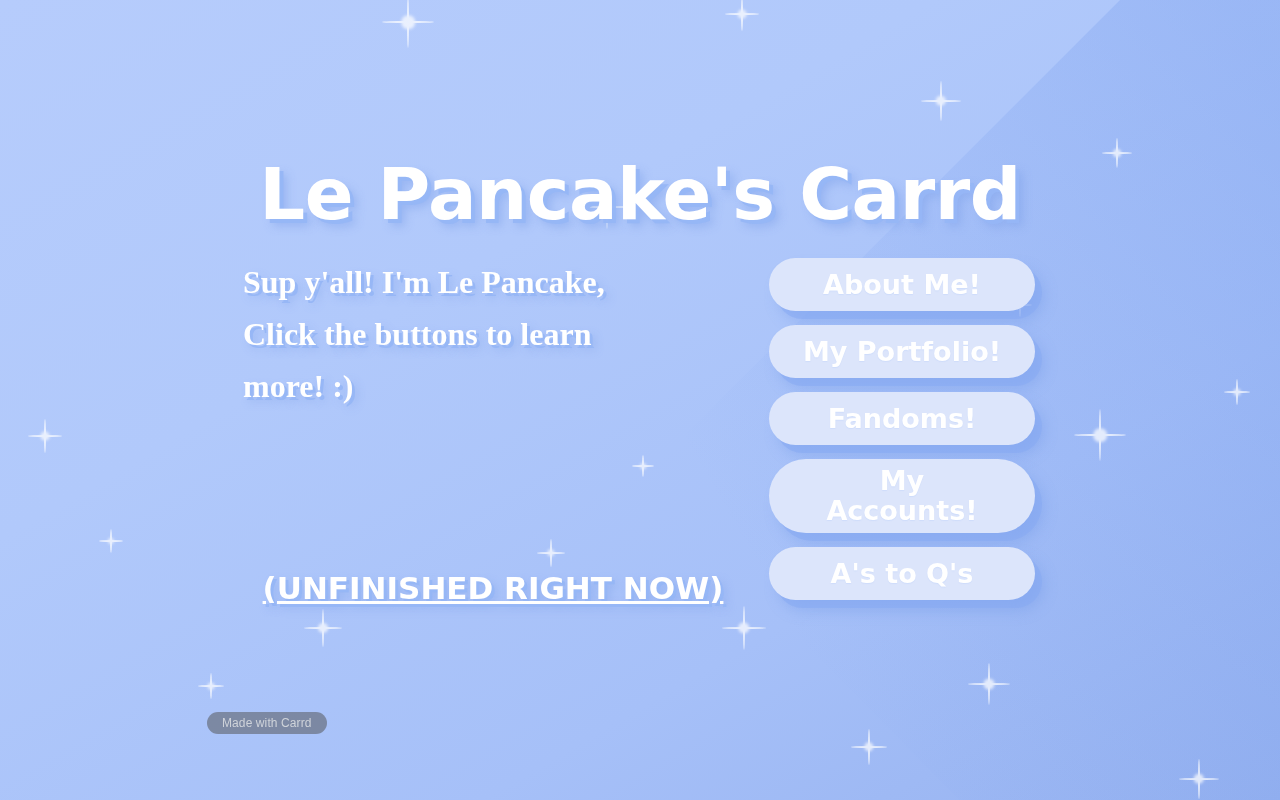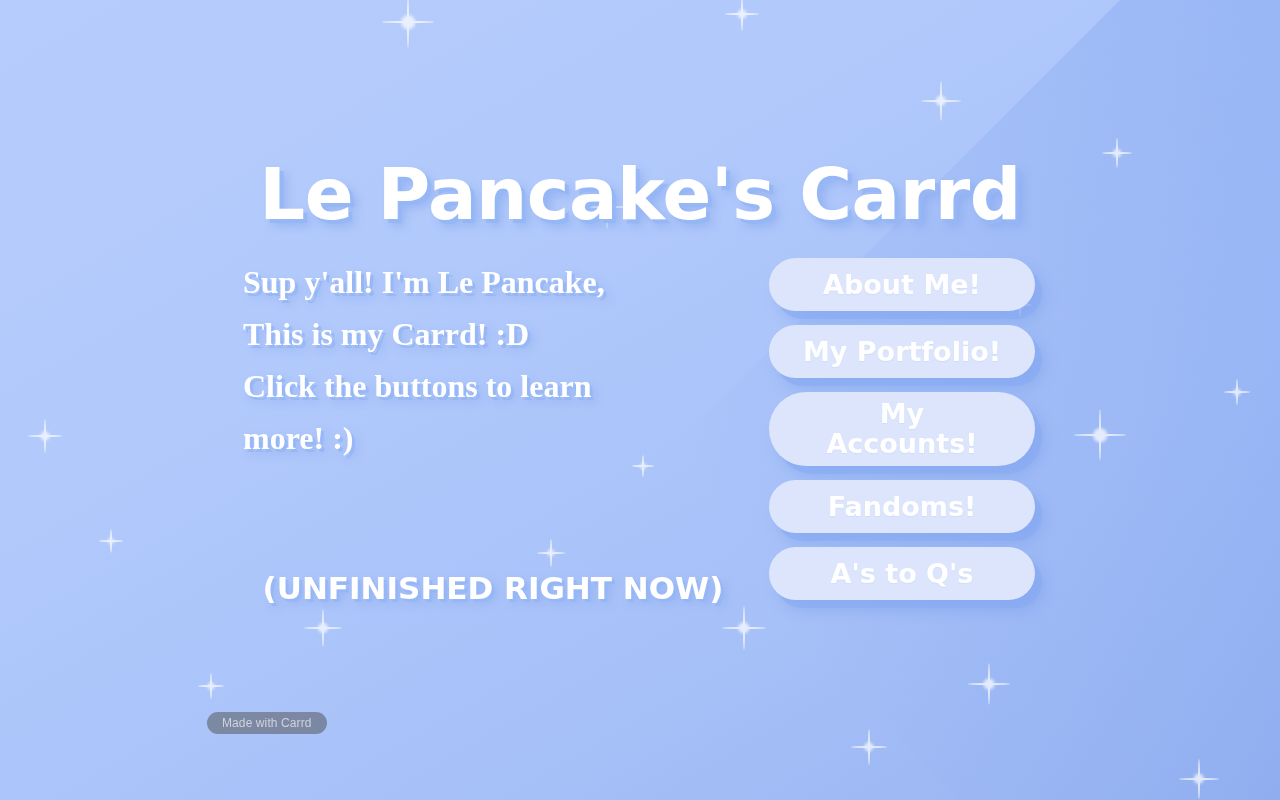--- a/index.html
+++ b/index.html
@@ -105,20 +105,21 @@
     position: absolute;
     left: 243px;
     top: 566px;
     width: 500px;
     text-align: center;
     font-weight: 700;
     font-size: 31px;
     line-height: 44px;
     color: #ffffff;
     text-shadow: 3px 3px 0 rgba(150,182,246,0.95), 5px 5px 8px rgba(120,155,230,0.4);
+    text-decoration: underline;
   }
 
   
   .buttons {
     position: absolute;
     left: 769px;
     top: 258px;
     width: 266px;
   }
   .btn {
@@ -267,49 +268,48 @@
         <i class="core"></i>
       </div>
     </div>
 
   <div class="content">
 
     <h1 class="title">Le Pancake's Carrd</h1>
 
     <div class="intro">
       <span class="line">Sup y'all! I'm Le Pancake,</span>
-      <span class="line">This is my Carrd! :D</span>
       <span class="line">Click the buttons to learn</span>
       <span class="line">more! :)</span>
     </div>
 
     <div class="note">(UNFINISHED RIGHT NOW)</div>
 
     <div class="buttons">
 
       <button class="btn">
         <span class="lbl">About Me!</span>
       </button>
 
       <button class="btn">
         <span class="lbl">My Portfolio!</span>
+      </button>
+
+      <button class="btn">
+        <span class="lbl">Fandoms!</span>
       </button>
 
       <button class="btn tall">
         <span>
           <span class="lbl">My</span>
           <span class="lbl">Accounts!</span>
         </span>
       </button>
 
       <button class="btn">
-        <span class="lbl">Fandoms!</span>
-      </button>
-
-      <button class="btn">
         <span class="lbl">A's to Q's</span>
       </button>
 
     </div>
 
     <a class="carrd-badge" href="#">Made with Carrd</a>
 
   </div>
 </div>
 

